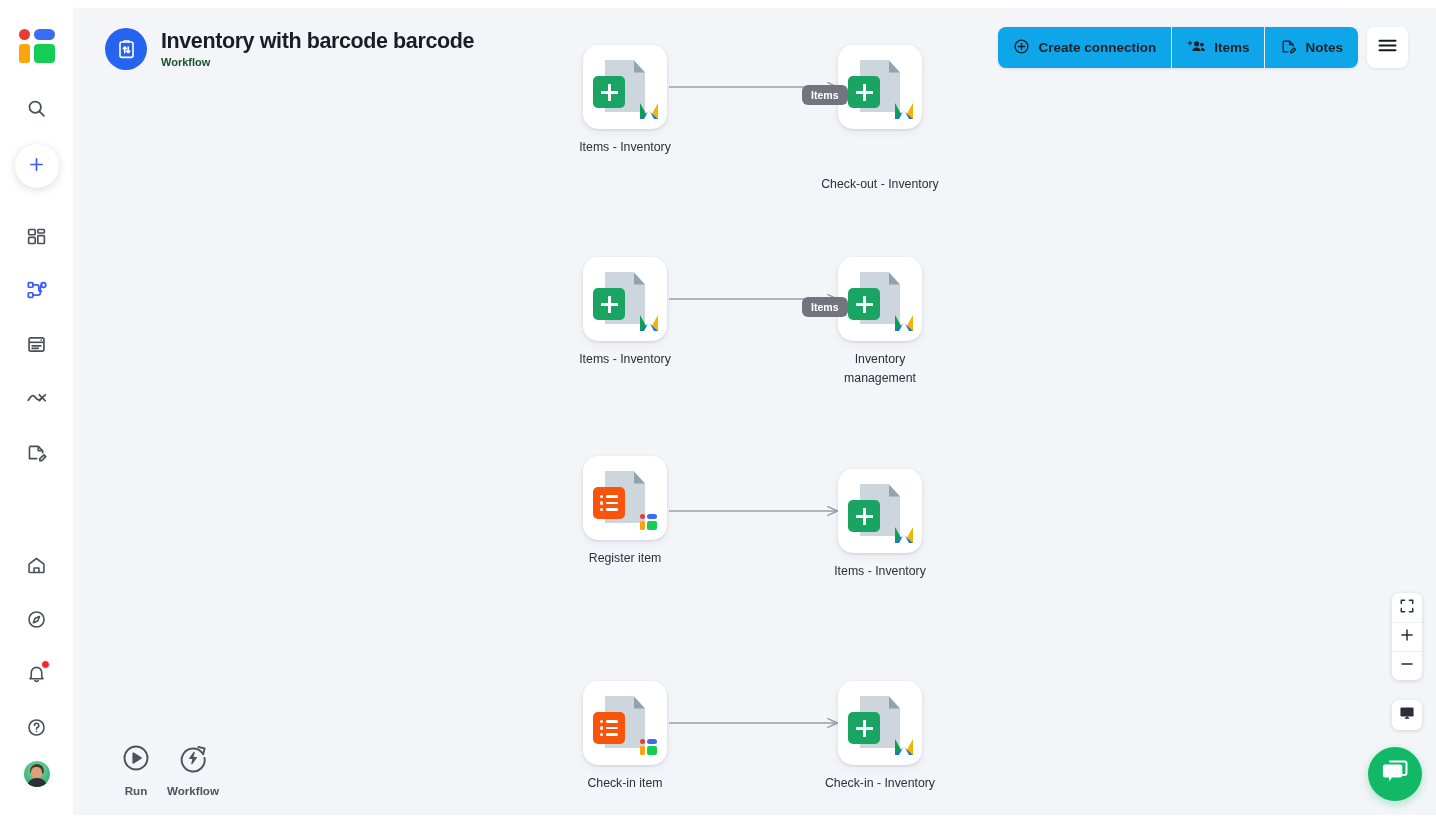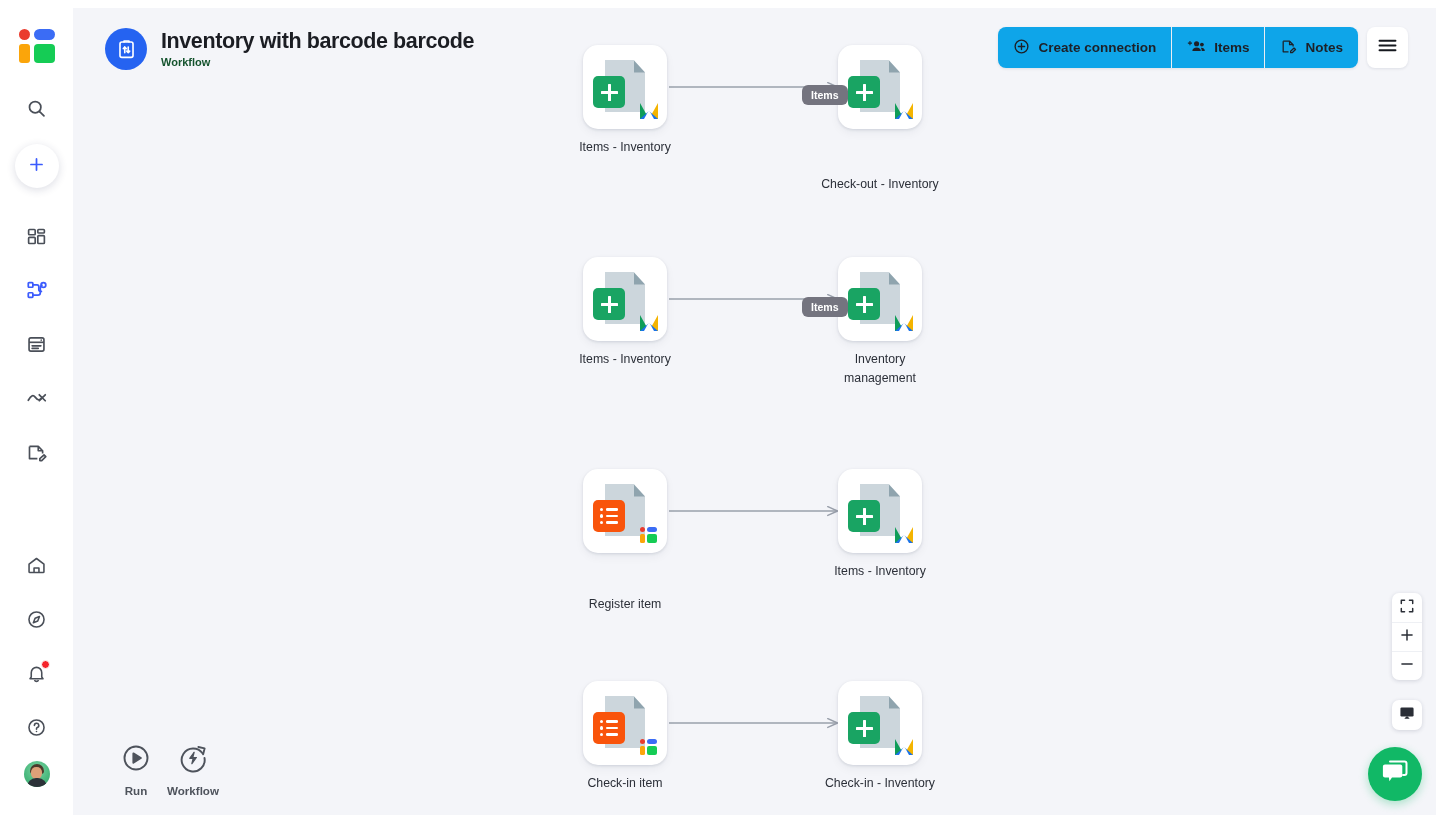--- a/index.html
+++ b/index.html
@@ -515,21 +515,21 @@
                 <span class="dv-b"></span>
                 <span class="dv-center"></span>
               </div>
           </div>
         </div>
         <div class="node-label wide">Inventory management</div>
       </div>
 
       <div class="edge-chip" style="left:729px; top:289px;">Items</div>
 
-      <div class="node" style="left:510px; top:461px;gap:33px;">
+      <div class="node" style="left:510px; top:448px;">
         <div class="node-card">
           <div class="doc">
             <span class="paper"></span>
             <span class="fold"></span>
             <span class="badge-sq badge-forms">
               <span class="form-lines">
                   <i class="d" style="top:0"></i>
                   <i class="l" style="top:0.3px"></i>
                   <i class="d" style="top:6.4px"></i>
                   <i class="l" style="top:6.7px"></i>

